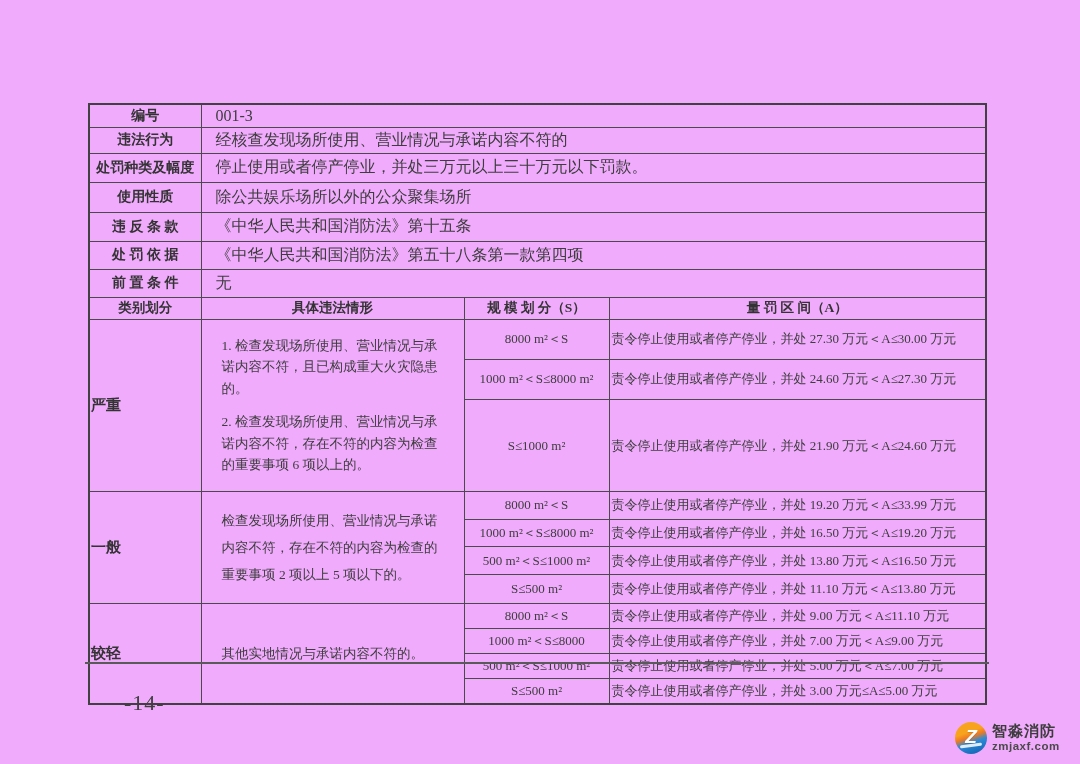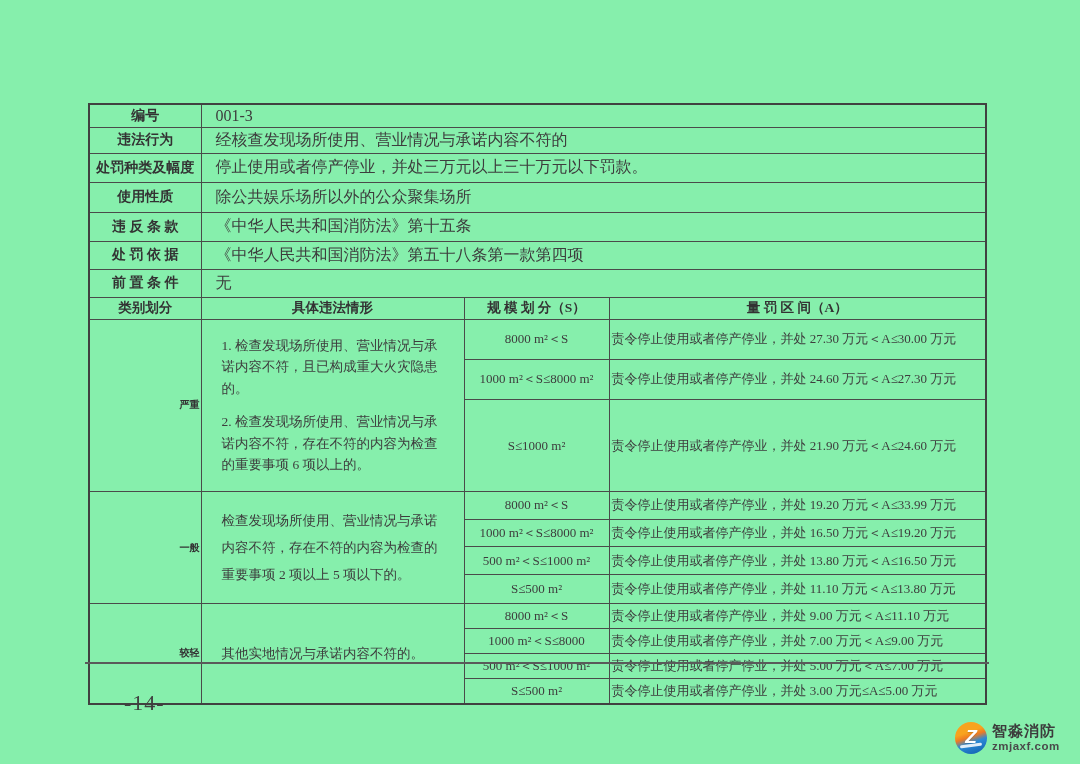--- a/index.html
+++ b/index.html
@@ -1,21 +1,21 @@
 <!DOCTYPE html>
 <html><head>
 <meta charset="utf-8">
 <style>
   html, body { margin:0; padding:0; }
   body {
     width:1080px; height:764px; background:#ffffff; position:relative;
     font-family:"Liberation Serif","DejaVu Serif",serif;
     color:#3a3a3a; overflow:hidden;
   }
-  .page { position:absolute; inset:0; background:#86efac; }
+  .page { position:absolute; inset:0; background:#f0abfc; }
 
   table.doc-table {
     position:absolute; left:88px; top:103px; width:897px;
     border-collapse:collapse; table-layout:fixed;
     border:2px solid #414141;
   }
   table.doc-table td {
     border:1px solid #4a4a4a;
     overflow:hidden;
   }
@@ -25,22 +25,22 @@
   }
   td.val {
     text-align:left; vertical-align:middle;
     font-size:16px; padding:0 8px 0 14px; color:#3d3d3d;
   }
   td.hdr {
     text-align:center; vertical-align:middle;
     font-weight:bold; font-size:13.5px; color:#333;
   }
   td.cat {
-    text-align:right; vertical-align:middle;
-    font-weight:bold; font-size:10px; color:#333;
+    text-align:left; vertical-align:middle;
+    font-weight:bold; font-size:15px; color:#333;
   }
   td.sit {
     text-align:left; vertical-align:middle;
     font-size:13.5px; line-height:1.6; padding:3px 8px; color:#3d3d3d;
   }
   td.sit--spread { line-height:2.0; }
   td.scale {
     text-align:center; vertical-align:middle;
     font-size:13px; color:#3d3d3d; padding:0 2px;margin-top:11px;
   }

